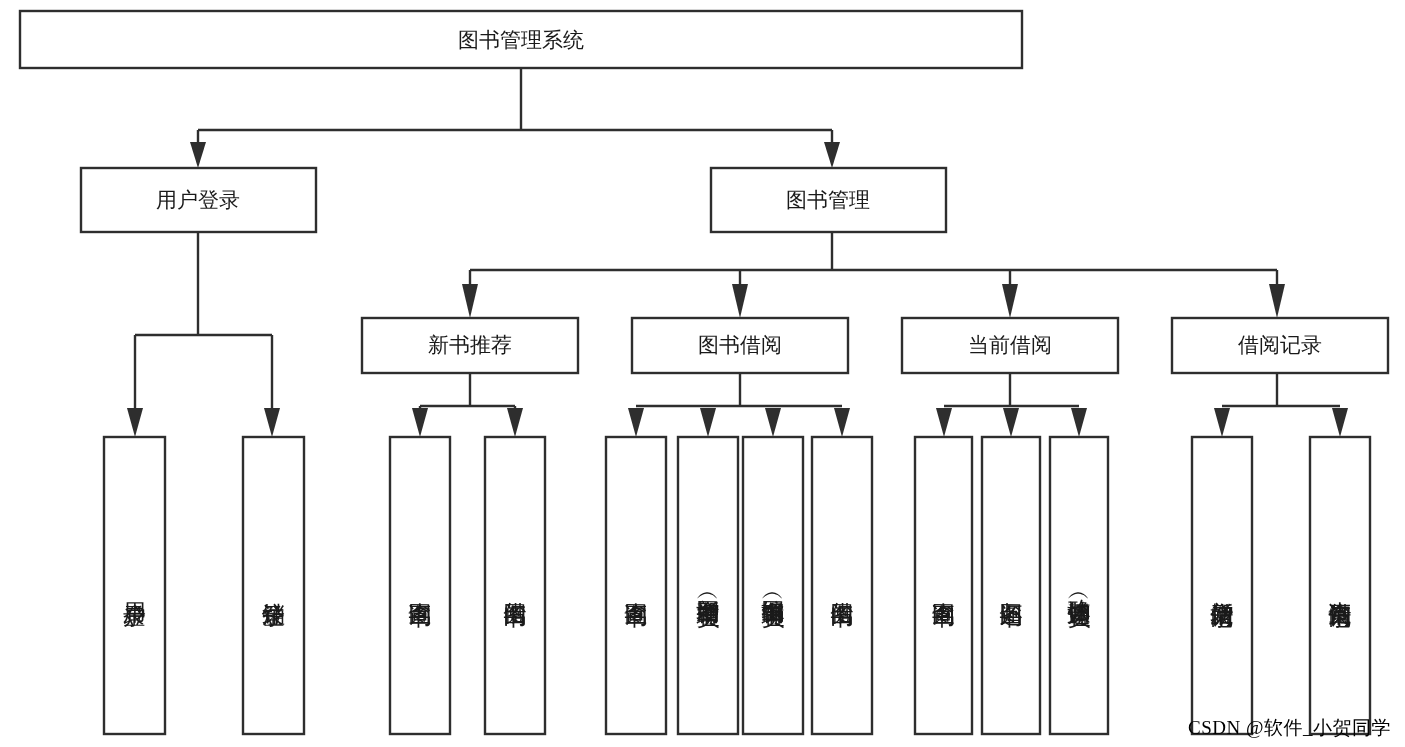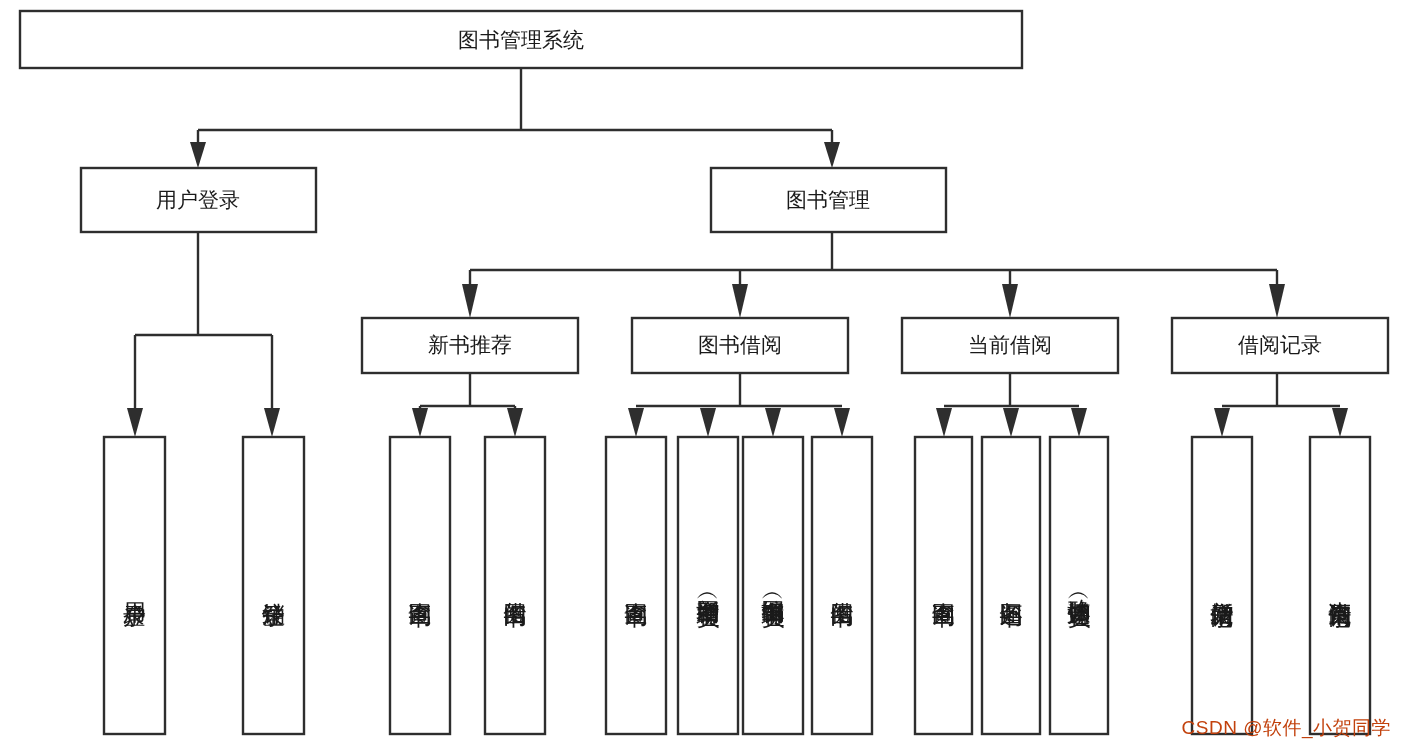--- a/index.html
+++ b/index.html
@@ -60,23 +60,23 @@
     line-height: 1.08;
     letter-spacing: 1px;
     color: #1a1a1a;
     pointer-events: none;
     white-space: nowrap;
   }
   .watermark {
     position: absolute;
     right: 14px;
     bottom: 6px;
-    font-family: Liberation Sans, sans-serif;
+    font-family: Liberation Serif, serif;
     font-size: 19px;
-    color: #c2410c;
+    color: #000000;
     letter-spacing: 0.5px;
     white-space: nowrap;
   }
 </style>
 </head>
 <body>
 
 <div id="diagram-root">
 
   <svg class="diagram-canvas" viewBox="0 0 1405 747">

